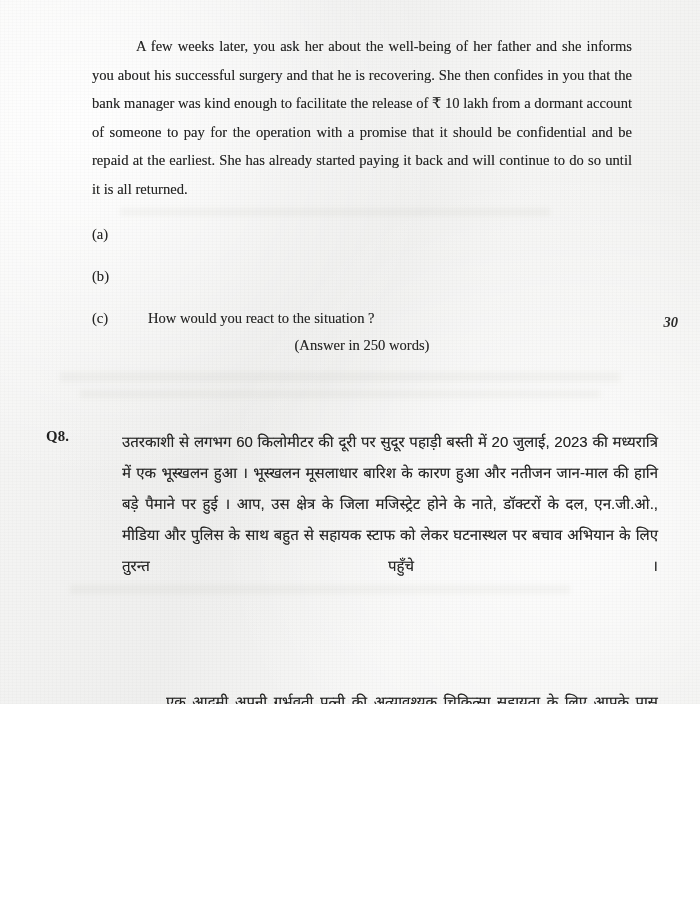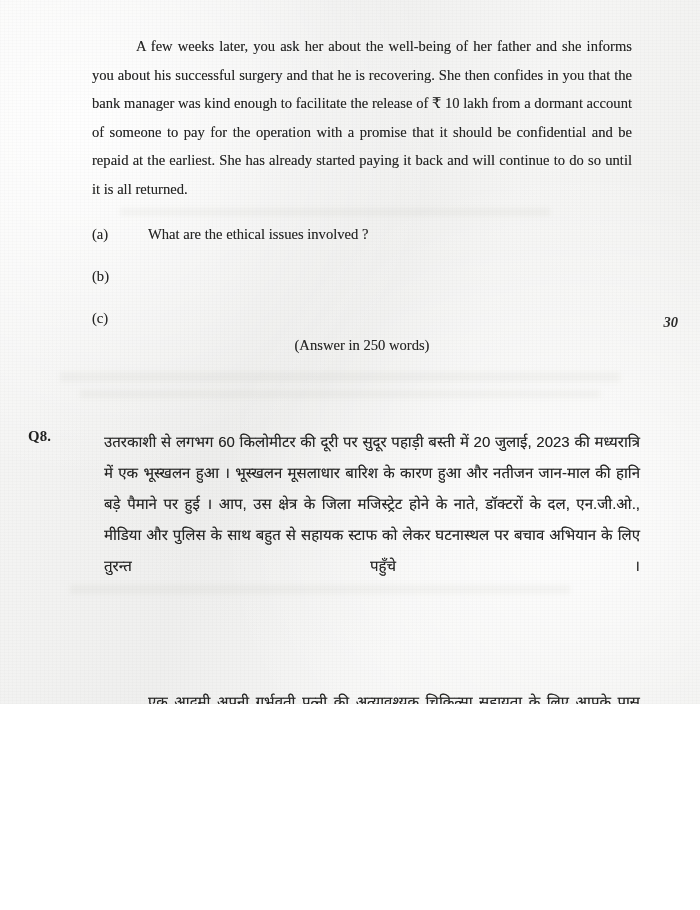--- a/index.html
+++ b/index.html
@@ -120,21 +120,21 @@
     text-align: center;
     font-family: "Liberation Serif", "DejaVu Serif", serif;
     font-size: 14.6px;
     color: #262625;
     text-shadow: 0 0 0.6px rgba(40,40,40,0.4);
   }
 
   
   .hin-block {
     position: absolute;
-    left: 28px;
+    left: 46px;
     top: 426px;
     width: 612px;
   }
 
   .qnum {
     position: absolute;
     left: 0;
     top: 2px;
     font-family: "Liberation Serif", "DejaVu Serif", serif;
     font-weight: bold;
@@ -236,29 +236,29 @@
   <div class="content">
 
     <div class="eng-block">
       <p class="eng-para">A few weeks later, you ask her about the well-being of her father and she informs you about his successful surgery and that he is recovering. She then confides in you that the bank manager was kind enough to facilitate the release of ₹ 10 lakh from a dormant account of someone to pay for the operation with a promise that it should be confidential and be repaid at the earliest. She has already started paying it back and will continue to do so until it is all returned.</p>
     </div>
 
     <div class="subq-list">
 
       <div class="subq">
         <span class="subq-label">(a)</span>
-        <span class="subq-text nojust">What are the ethical issues involved ?</span>
       </div>
 
       <div class="subq">
         <span class="subq-label">(b)</span>
       </div>
 
       <div class="subq">
         <span class="subq-label">(c)</span>
+        <span class="subq-text nojust">How would you react to the situation ?</span>
       </div>
 
     </div>
 
     <div class="marks">30</div>
 
     <div class="answer-note">(Answer in 250 words)</div>
 
     <div class="hin-block">
 

